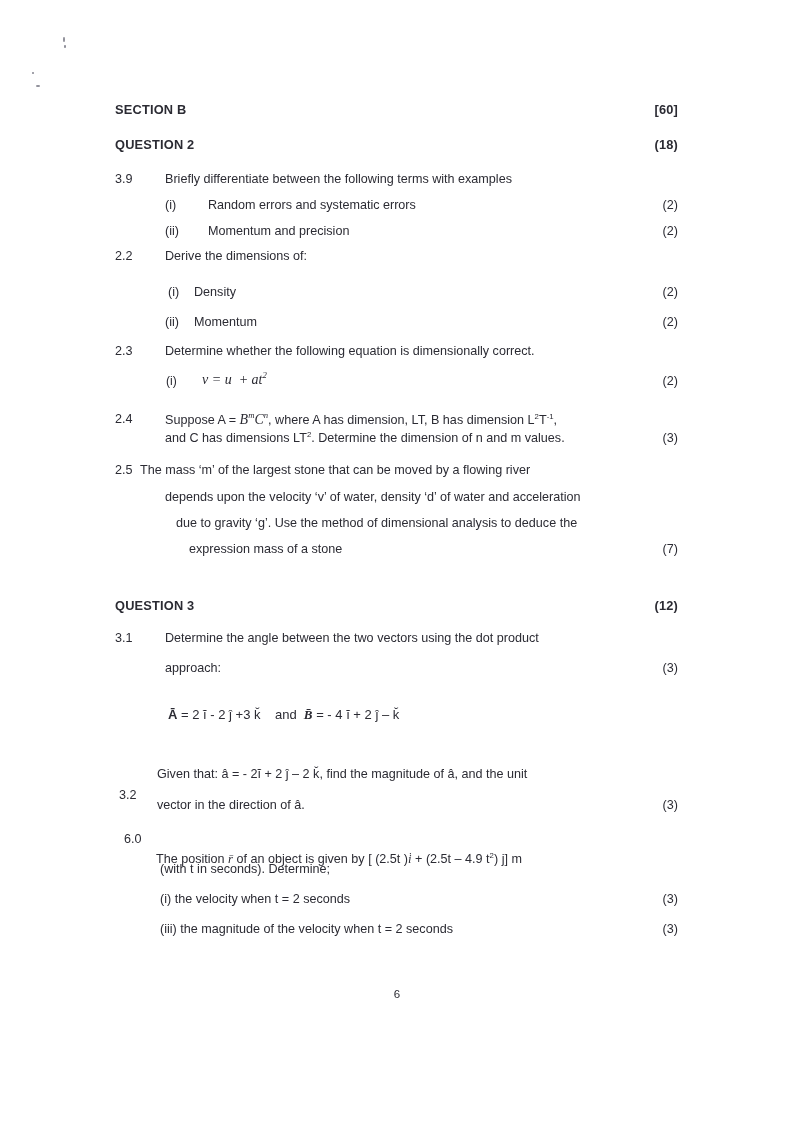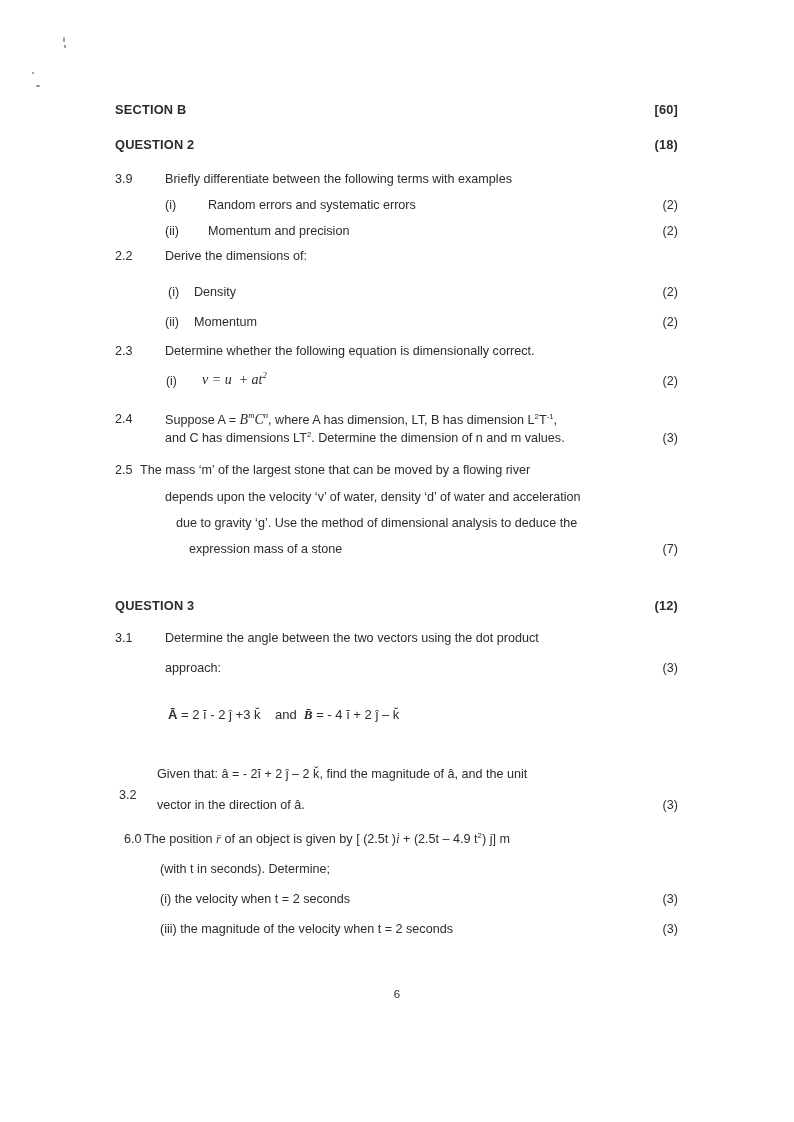--- a/index.html
+++ b/index.html
@@ -211,21 +211,21 @@
       <span class="num" style="left:119px;margin-top:21px;">3.2</span>
       <span class="txt" style="left:157px;">Given that:   â = - 2ĭ + 2 ĵ – 2 ǩ, find the magnitude of â, and the unit</span>
     </div>
     <div class="row" style="top:798px;">
       <span class="txt" style="left:157px;">vector in the direction of â.</span>
       <span class="marks">(3)</span>
     </div>
 
     <div class="row" style="top:832px;">
       <span class="num" style="left:124px;">6.0</span>
-      <span class="txt" style="left:144px;">The position <span class="ser-it">r̄</span> of an object is given by [ (2.5t )<span class="ser-it">i̇</span> + (2.5t – 4.9 t<sup class="s">2</sup>) j] m</span>
+      <span class="txt" style="left:156px;margin-top:20px;">The position <span class="ser-it">r̄</span> of an object is given by [ (2.5t )<span class="ser-it">i̇</span> + (2.5t – 4.9 t<sup class="s">2</sup>) j] m</span>
     </div>
     <div class="row" style="top:862px;">
       <span class="txt" style="left:160px;">(with t in  seconds). Determine;</span>
     </div>
     <div class="row" style="top:892px;">
       <span class="txt" style="left:160px;">(i) the velocity when t = 2 seconds</span>
       <span class="marks">(3)</span>
     </div>
     <div class="row" style="top:922px;">
       <span class="txt" style="left:160px;">(iii) the magnitude of the velocity when t = 2 seconds</span>

